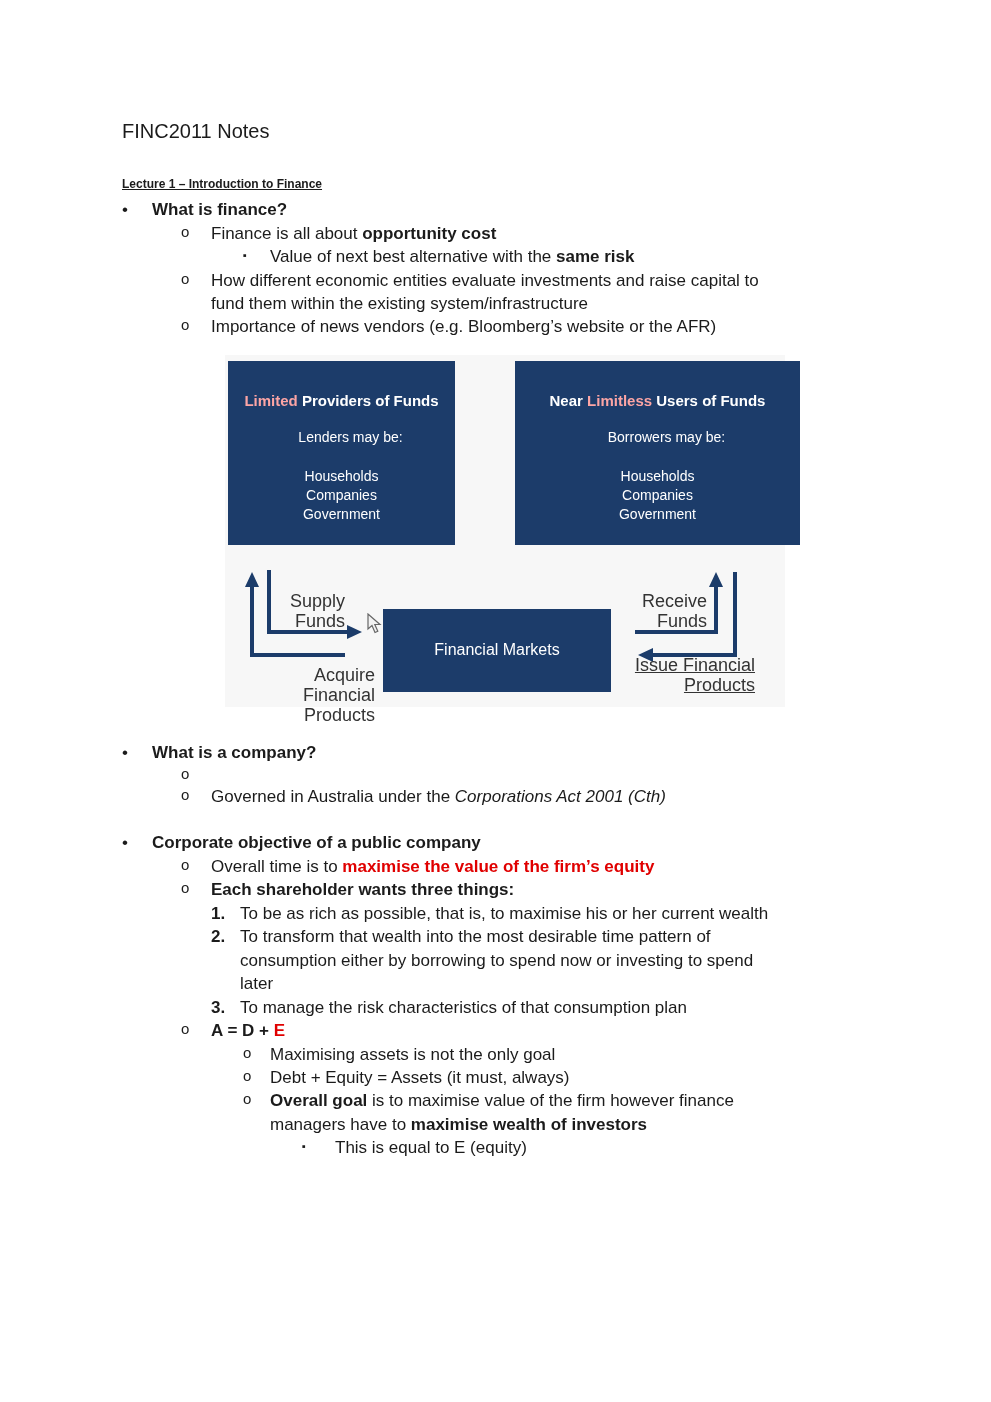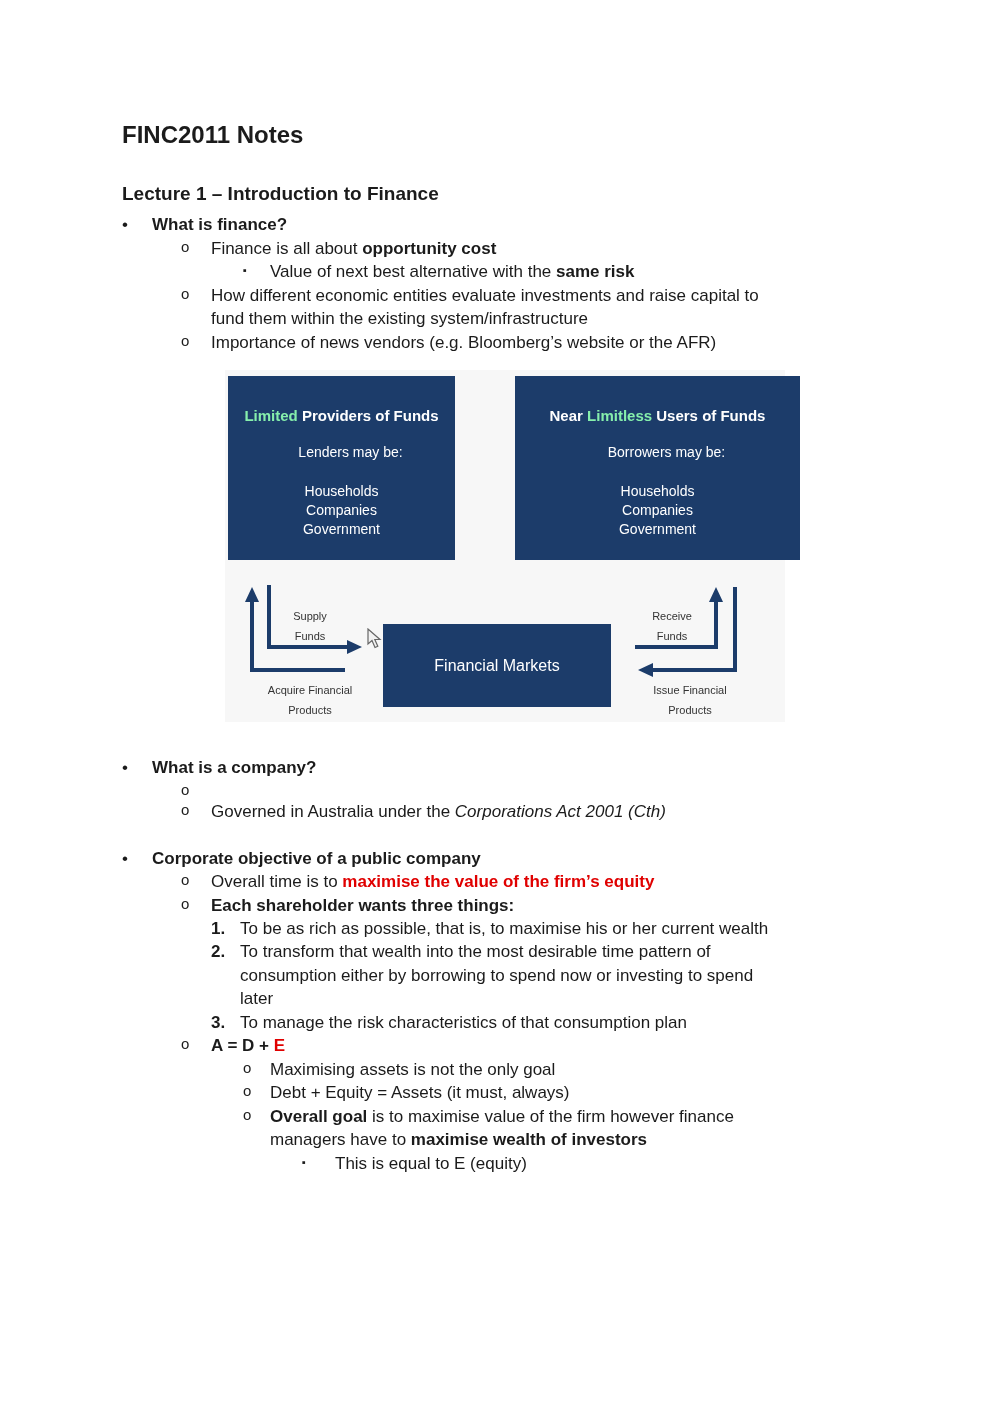--- a/index.html
+++ b/index.html
@@ -2,22 +2,22 @@
 <html><head>
 <meta charset="utf-8">
 <style>
   html,body{margin:0;padding:0;}
   body{
     width:991px;height:1402px;background:#ffffff;color:#1b1b1b;
     font-family:"Liberation Sans",sans-serif;font-size:17px;line-height:1.38;
     position:relative;overflow:hidden;
   }
   .page{padding:118px 118px 0 122px;}
-  .doc-title{font-size:24px;font-weight:bold;margin:0 0 30px 0;}
-  .lecture-heading{font-size:19px;font-weight:bold;margin:0 0 6px 0;}
+  .doc-title{font-size:20px;font-weight:normal;margin:0 0 30px 0;}
+  .lecture-heading{font-size:12px;font-weight:bold;text-decoration:underline;margin:0 0 6px 0;}
   .row{display:flex;align-items:flex-start;margin:0;}
   .row .marker{flex:none;}
   .l1 .marker{width:30px;font-size:17px;}
   .l2{margin-left:59px;}
   .l2 .marker{width:30px;font-size:15px;}
   .l3{margin-left:121px;}
   .l3 .marker{width:27px;font-size:11px;padding-top:3px;}
   .l3o{margin-left:121px;}
   .l3o .marker{width:27px;font-size:15px;}
   .num{margin-left:89px;}
@@ -28,30 +28,30 @@
   .b{font-weight:bold;}
   .it{font-style:italic;}
   .red{color:#e00000;font-weight:bold;}
   .gap{height:23px;}
   
   .diagram{position:relative;width:560px;height:352px;margin:16px 0 34px 103px;background:#f7f7f7;}
   .dbox{position:absolute;background:#1c3c6a;color:#ffffff;text-align:center;font-size:14px;}
   .dbox .dtitle{font-size:15px;font-weight:bold;margin-top:30px;}
   .dbox .dsub{margin-top:16px;margin-left:18px;}
   .dbox .ditems{margin-top:20px;line-height:19px;}
-  .dred{color:#86efac;}
+  .dred{color:#fca5a5;}
   .box-left{left:3px;top:6px;width:227px;height:184px;}
   .box-right{left:290px;top:6px;width:285px;height:184px;}
   .box-center{left:158px;top:254px;width:228px;height:83px;display:flex;align-items:center;justify-content:center;font-size:16px;font-weight:normal;}
   .arrow-layer{position:absolute;left:0;top:0;}
-  .dlabel{position:absolute;color:#333333;font-size:11px;line-height:20px;text-align:center;}
+  .dlabel{position:absolute;color:#333333;font-size:18px;line-height:20px;text-align:right;}
   .lbl-supply{left:50px;top:236px;width:70px;}
   .lbl-acquire{left:20px;top:310px;width:130px;}
   .lbl-receive{left:412px;top:236px;width:70px;}
-  .lbl-issue{left:400px;top:310px;width:130px;}
+  .lbl-issue{left:400px;top:300px;width:130px;text-decoration:underline;}
   .cursor{position:absolute;left:142px;top:258px;}
 </style>
 </head>
 <body>
 
 <div class="page">
 
   <h1 class="doc-title">FINC2011 Notes</h1>
 
   <h2 class="lecture-heading">Lecture 1 – Introduction to Finance</h2>

